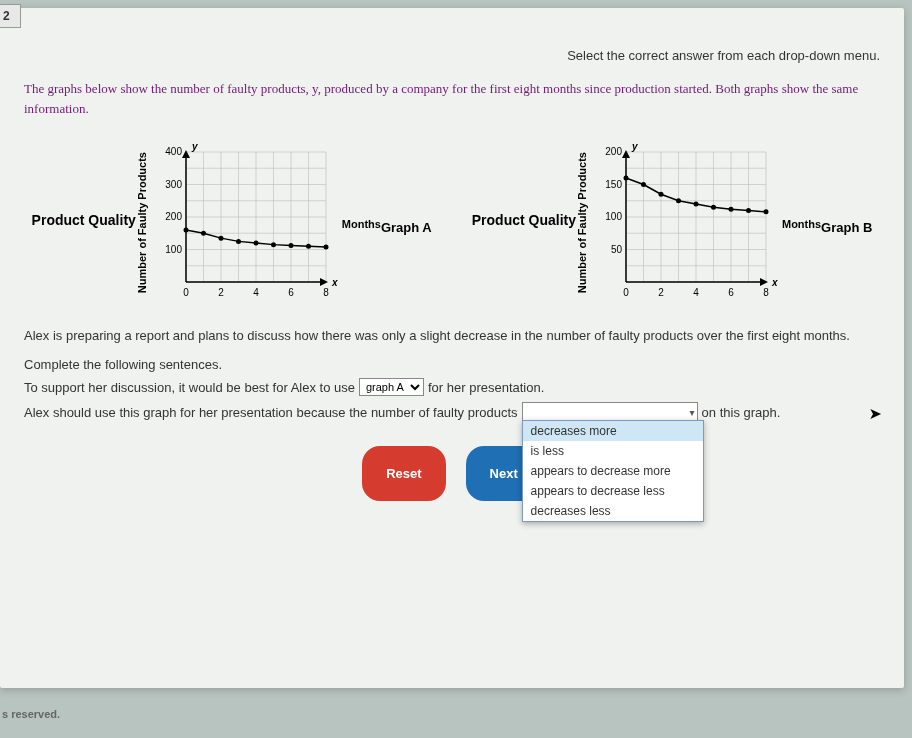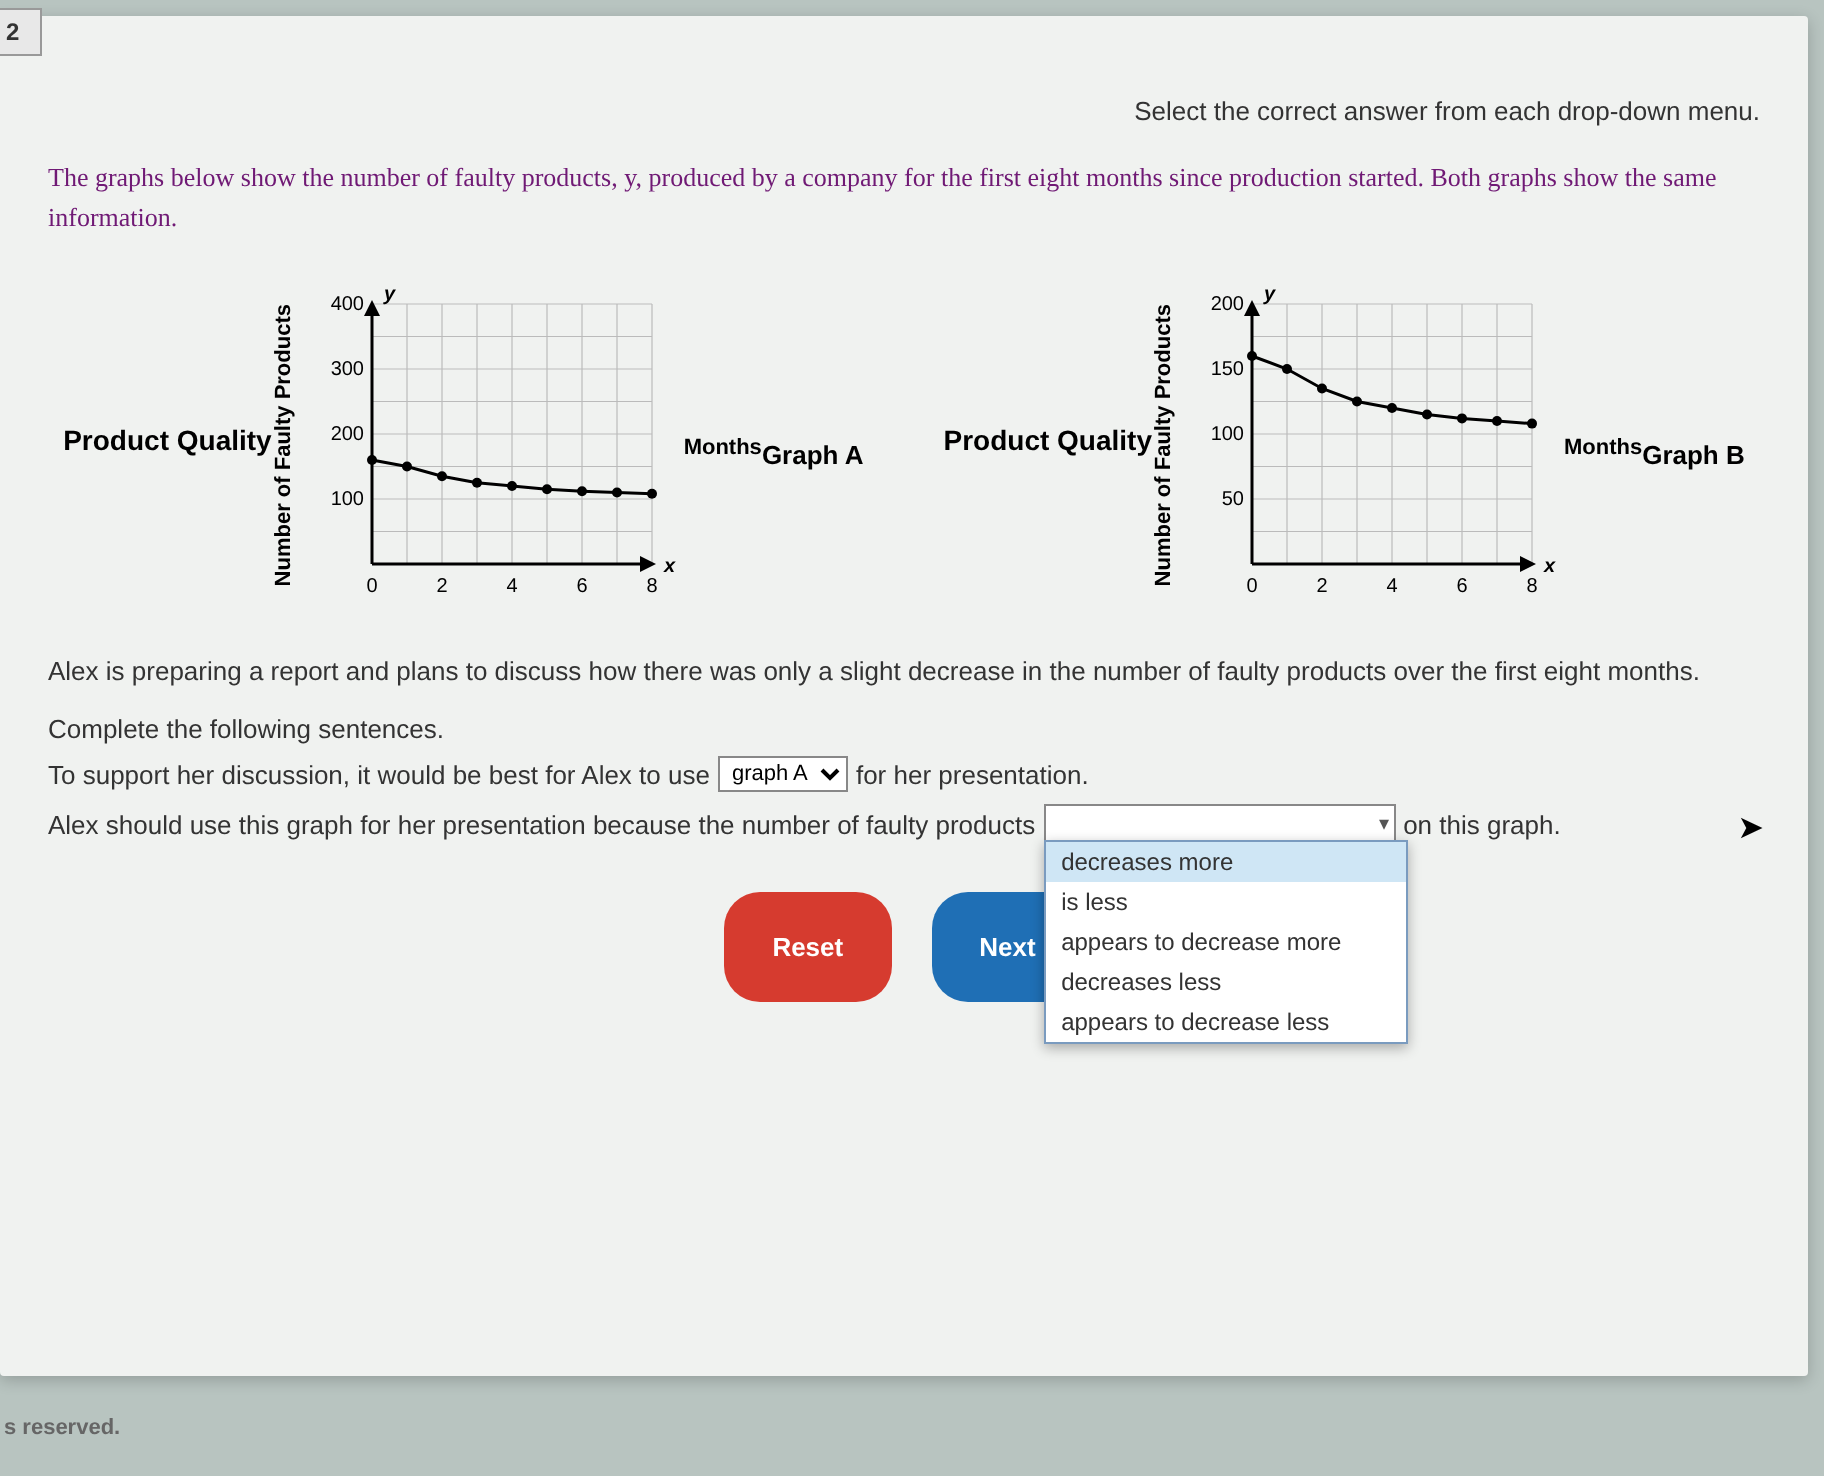--- a/index.html
+++ b/index.html
@@ -313,22 +313,22 @@
     <div class="sentence-row">
       <span>Alex should use this graph for her presentation because the number of faulty products</span>
       <span class="dropdown-open">
         <span class="dropdown-box">
           <span class="dropdown-arrow">▾</span>
         </span>
         <div class="dropdown-list">
           <div class="opt hl">decreases more</div>
           <div class="opt">is less</div>
           <div class="opt">appears to decrease more</div>
+          <div class="opt">appears to decrease less</div>
           <div class="opt">decreases less</div>
-          <div class="opt">appears to decrease less</div>
         </div>
       </span>
       <span>on this graph.</span>
     </div>
 
     <div class="button-row">
       <button class="btn btn-reset">Reset</button>
       <button class="btn btn-next">Next</button>
     </div>
   </div>

